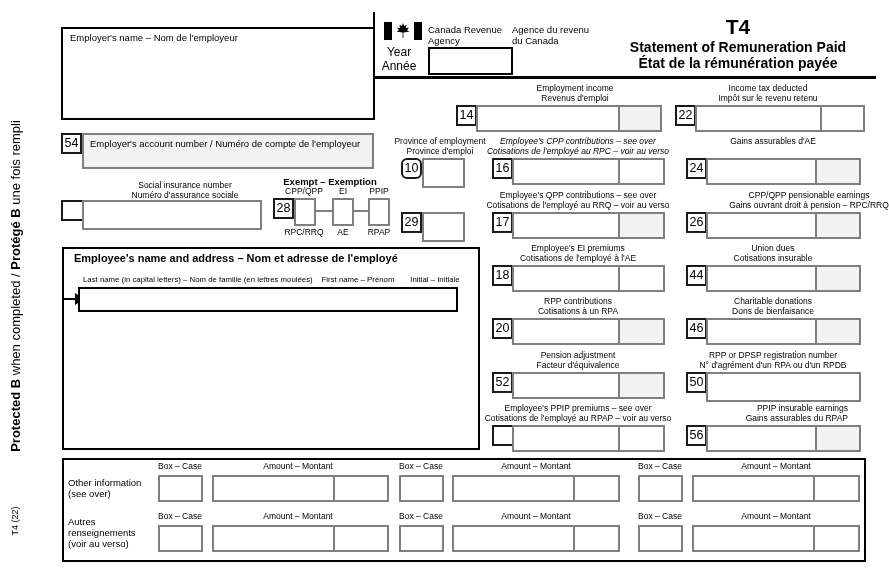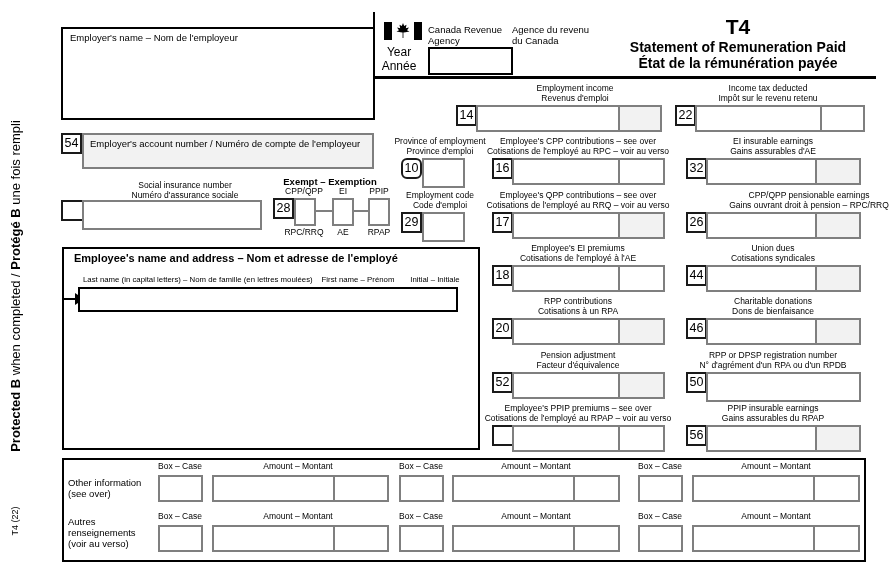--- a/index.html
+++ b/index.html
@@ -110,42 +110,37 @@
     <div class="cents" style="width:43px;"></div>
   </div>
 
   <div class="abs lbl" style="left:379px;top:137px;width:122px;">
     <span>Province of employment</span>
       <span>Province d'emploi</span>
   </div>
   <div class="abs numbox" style="left:401px;top:158px;border-radius:6px;">10</div>
   <div class="amtbox" style="left:422px;top:158px;width:43px;height:30px;"></div>
 
-  <div class="abs lbl" style="left:453px;top:137px;width:250px;">
+  <div class="abs lbl" style="left:453px;top:137px;width:250px;font-style:italic;">
     <span>Employee's CPP contributions – see over</span>
       <span>Cotisations de l'employé au RPC – voir au verso</span>
   </div>
   <div class="abs numbox" style="left:492px;top:158px;">16</div>
   <div class="amtbox" style="left:512px;top:158px;width:153px;height:27px;">
     <div class="cents" style="width:45px;"></div>
   </div>
 
   <div class="abs lbl" style="left:663px;top:137px;width:220px;">
-    <span>EI insurable earnings</span>
       <span>Gains assurables d'AE</span>
   </div>
-  <div class="abs numbox" style="left:686px;top:158px;">32</div>
+  <div class="abs numbox" style="left:686px;top:158px;">24</div>
   <div class="amtbox" style="left:706px;top:158px;width:155px;height:27px;">
     <div class="cents shaded" style="width:44px;"></div>
   </div>
 
-  <div class="abs lbl" style="left:379px;top:191px;width:122px;">
-    <span>Employment code</span>
-      <span>Code d'emploi</span>
-  </div>
   <div class="abs numbox" style="left:401px;top:212px;">29</div>
   <div class="amtbox" style="left:422px;top:212px;width:43px;height:30px;"></div>
 
   <div class="abs lbl" style="left:453px;top:191px;width:250px;">
     <span>Employee's QPP contributions – see over</span>
       <span>Cotisations de l'employé au RRQ – voir au verso</span>
   </div>
   <div class="abs numbox" style="left:492px;top:212px;">17</div>
   <div class="amtbox" style="left:512px;top:212px;width:153px;height:27px;">
     <div class="cents shaded" style="width:45px;"></div>
@@ -164,21 +159,21 @@
     <span>Employee's EI premiums</span>
       <span>Cotisations de l'employé à l'AE</span>
   </div>
   <div class="abs numbox" style="left:492px;top:265px;">18</div>
   <div class="amtbox" style="left:512px;top:265px;width:153px;height:27px;">
     <div class="cents" style="width:45px;"></div>
   </div>
 
   <div class="abs lbl" style="left:663px;top:244px;width:220px;">
     <span>Union dues</span>
-      <span>Cotisations syndicales</span>
+      <span>Cotisations insurable</span>
   </div>
   <div class="abs numbox" style="left:686px;top:265px;">44</div>
   <div class="amtbox" style="left:706px;top:265px;width:155px;height:27px;">
     <div class="cents shaded" style="width:44px;"></div>
   </div>
 
   <div class="abs lbl" style="left:453px;top:297px;width:250px;">
     <span>RPP contributions</span>
       <span>Cotisations à un RPA</span>
   </div>
@@ -214,21 +209,21 @@
 
   <div class="abs lbl" style="left:453px;top:404px;width:250px;">
     <span>Employee's PPIP premiums – see over</span>
       <span>Cotisations de l'employé au RPAP – voir au verso</span>
   </div>
   <div class="abs numbox" style="left:492px;top:425px;padding-left:36px;">55</div>
   <div class="amtbox" style="left:512px;top:425px;width:153px;height:27px;">
     <div class="cents" style="width:45px;"></div>
   </div>
 
-  <div class="abs lbl" style="left:663px;top:404px;width:220px;">
+  <div class="abs lbl" style="left:628px;top:404px;width:220px;text-align:right;">
     <span>PPIP insurable earnings</span>
       <span>Gains assurables du RPAP</span>
   </div>
   <div class="abs numbox" style="left:686px;top:425px;">56</div>
   <div class="amtbox" style="left:706px;top:425px;width:155px;height:27px;">
     <div class="cents shaded" style="width:44px;"></div>
   </div>
 
   <div class="abs blackbox" style="left:62px;top:458px;width:804px;height:104px;background:transparent;"></div>
   <div class="abs prelines" style="left:68px;top:477px;width:92px;font-size:9.5px;line-height:11px;">Other information

